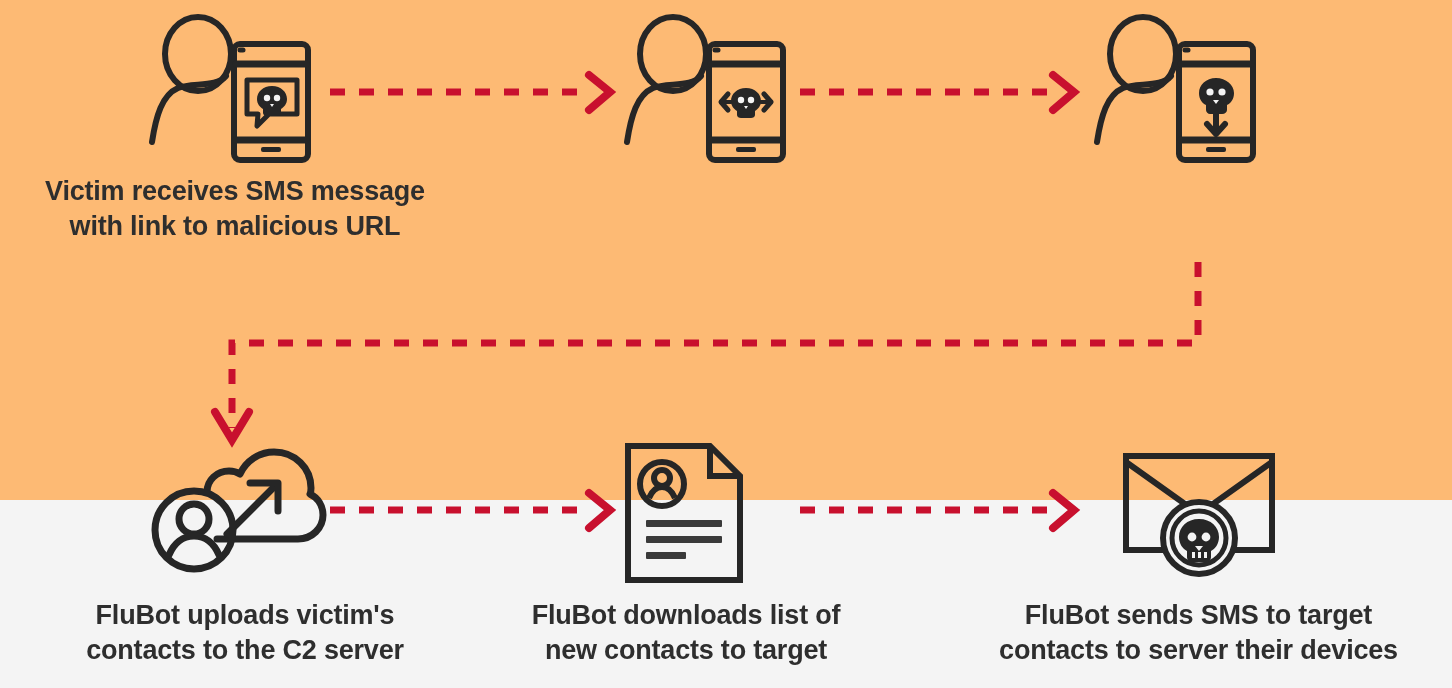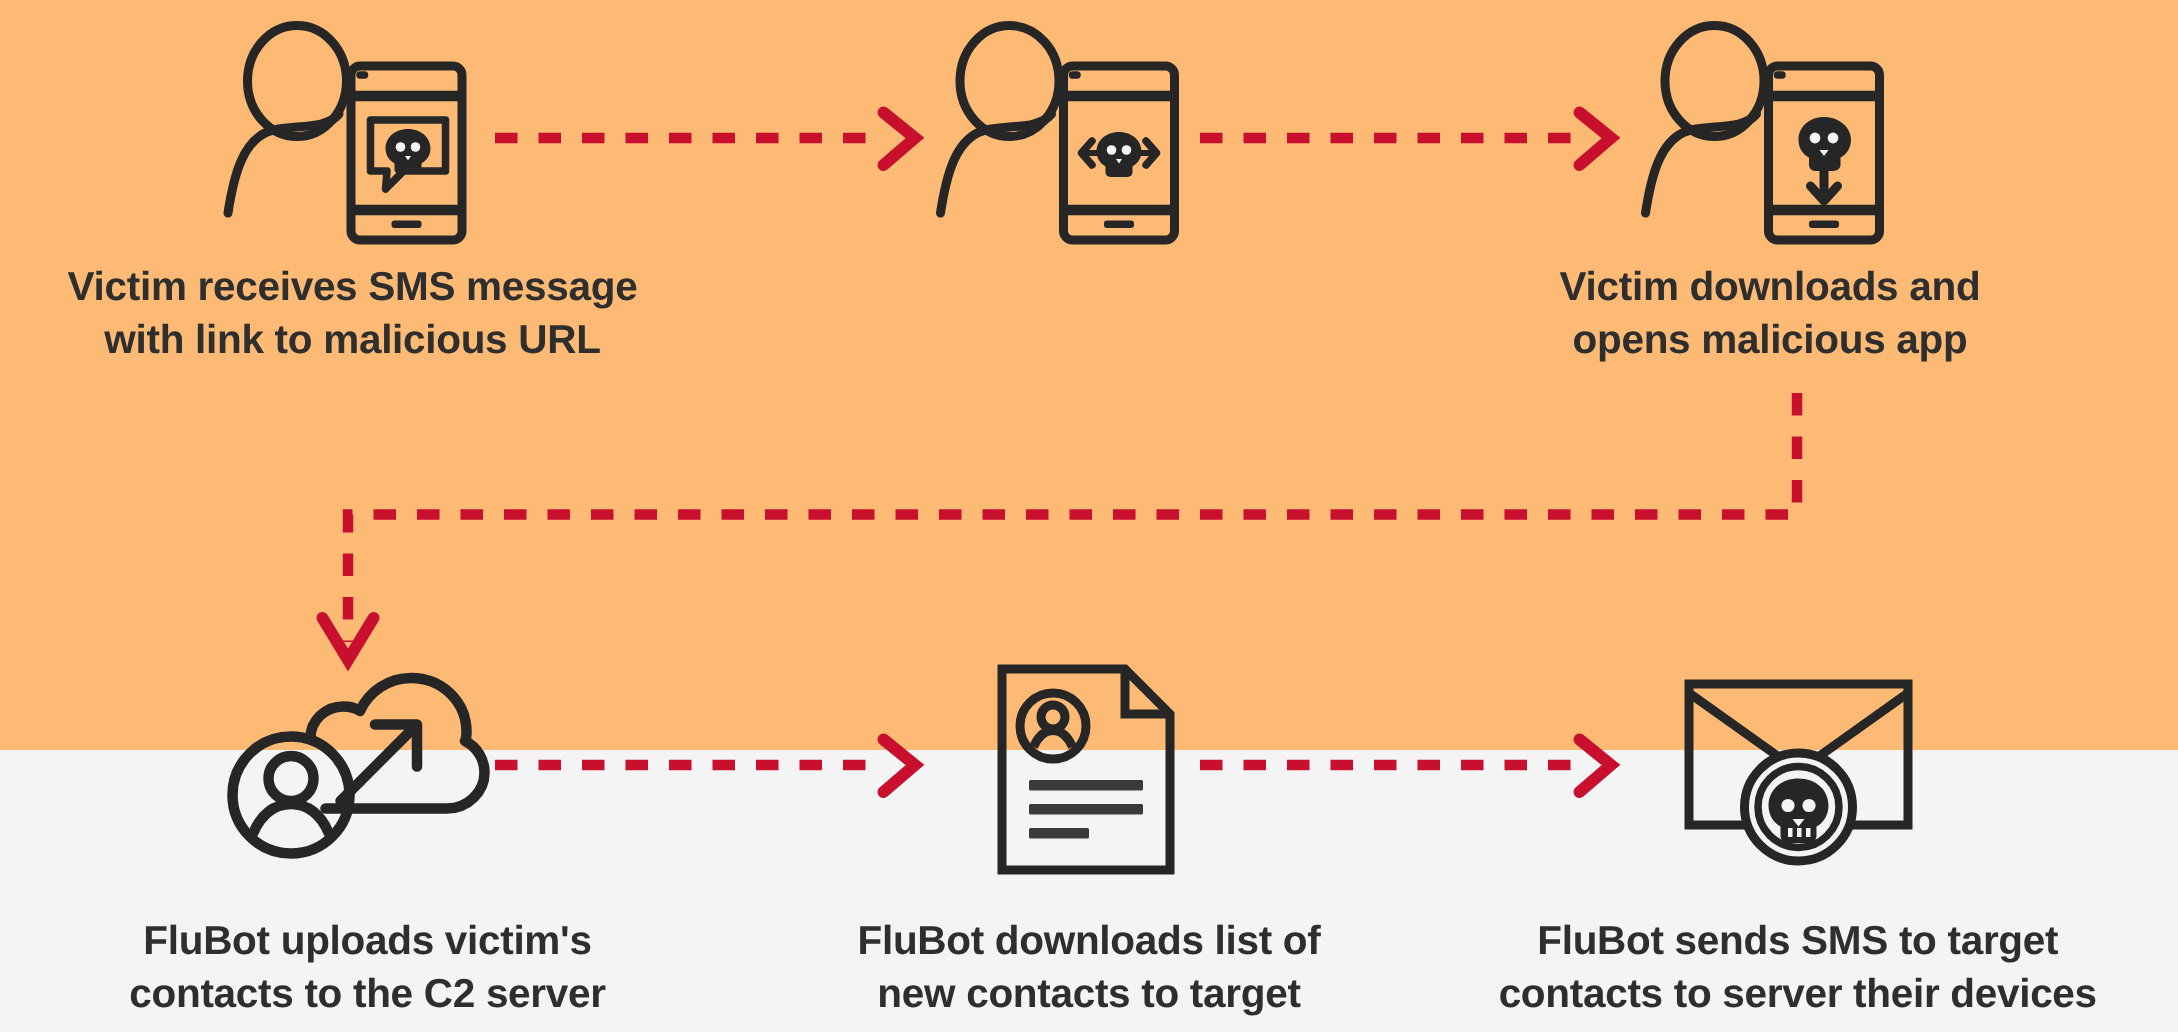--- a/index.html
+++ b/index.html
@@ -48,23 +48,23 @@
     white-space: pre-line;
   }
 
   
   .row-top { top: 14px; }
   .s1 { left: 0px;   width: 470px; }
   .s2 { left: 490px; width: 440px; }
   .s3 { left: 955px; width: 450px; }
 
   
-  .row-bottom { top: 438px; gap: 12px; }
+  .row-bottom { top: 438px; }
   .b1 { left: 0px;   width: 490px; }
-  .b2 { left: 496px; width: 460px; }
+  .b2 { left: 456px; width: 460px; }
   .b3 { left: 945px; width: 507px; }
 </style>
 </head>
 <body>
 
 <div id="canvas">
 
   <svg class="flow-svg" viewBox="0 0 1452 688">
 
     <g>
@@ -162,22 +162,20 @@
         <path d="M141 100 L141 118" stroke-width="6"></path>
         <path d="M132 110 L141 120 L150 110" stroke-width="6"></path>
       </g>
       <g fill="#262626">
         <path d="M141 64 c-10 0 -17 7 -17 15 c0 6 3 10 7 12 l0 5 c0 2 2 4 4 4 l12 0 c3 0 5 -2 5 -4 l0 -5 c4 -2 7 -6 7 -12 c0 -8 -8 -15 -18 -15 z"></path>
         <circle cx="135" cy="78" r="3.6" fill="#f4f4f4"></circle>
         <circle cx="147" cy="78" r="3.6" fill="#f4f4f4"></circle>
         <path d="M138 86 l3 4 l3 -4 z" fill="#f4f4f4"></path>
       </g>
     </svg>
-    <div class="step-label">Victim downloads and
-opens malicious app</div>
   </div>
 
   <div class="step row-bottom b1">
     <svg class="step-icon" width="200" height="150" viewBox="0 0 200 150">
       <g fill="none" stroke="#262626" stroke-width="7" stroke-linecap="round" stroke-linejoin="round">
 
         <path d="M62 54 c0 -12 10 -21 22 -21 c4 0 8 1 11 3 c6 -13 19 -22 34 -22 c21 0 37 16 37 36 c0 2 0 4 -1 6 c8 4 13 12 13 21 c0 13 -11 24 -25 24 L72 101"></path>
 
         <path d="M82 96 L131 47"></path>
         <path d="M105 45 L133 45 L133 73"></path>

